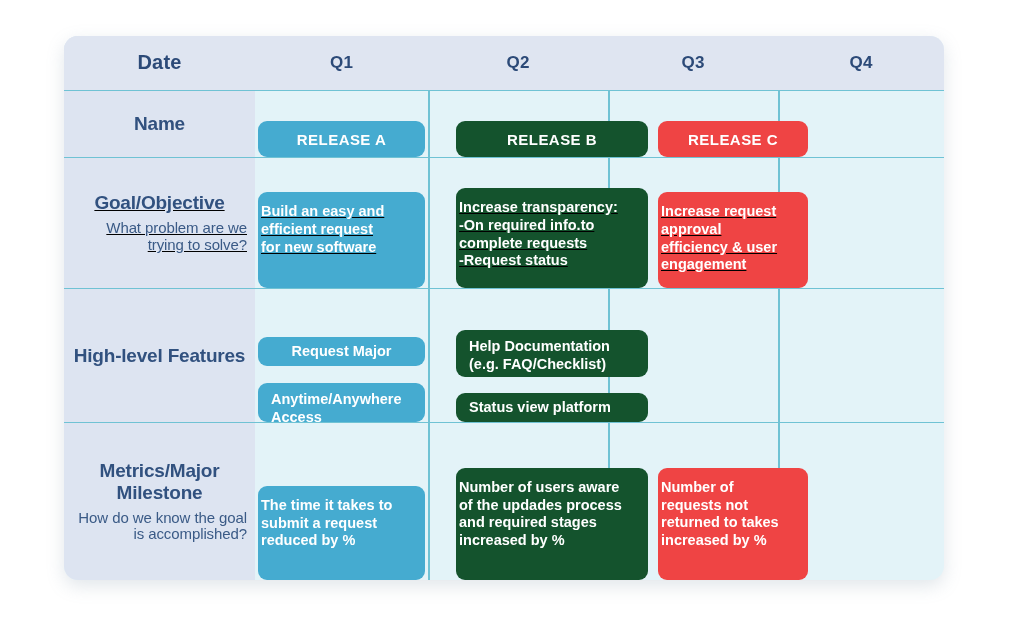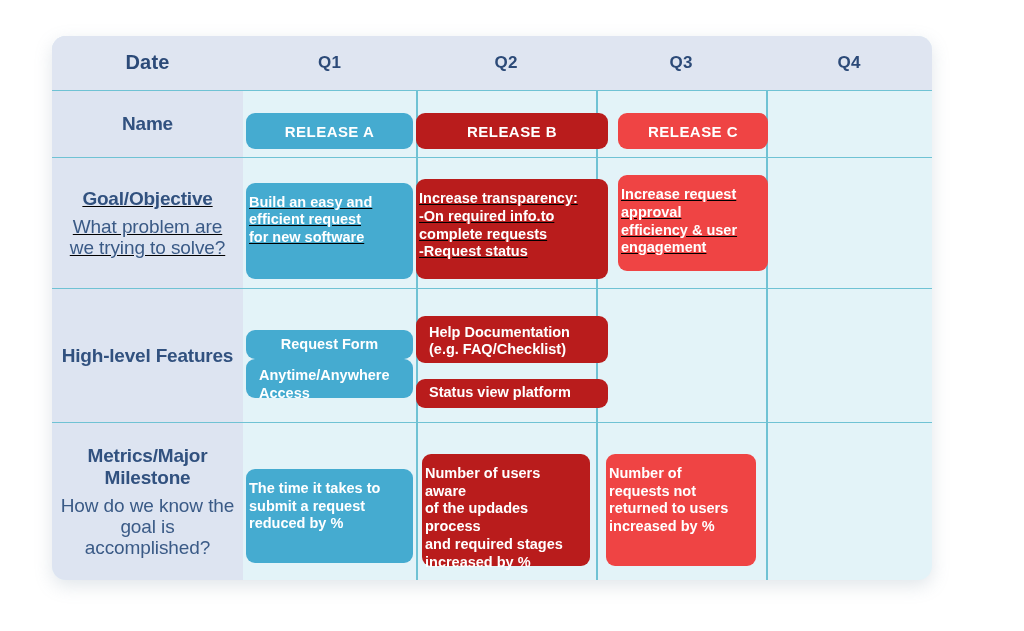--- a/index.html
+++ b/index.html
@@ -15,21 +15,21 @@
   #canvas {
     position: relative;
     width: 1024px;
     height: 631px;
     background: #ffffff;
   }
 
   
   #roadmap-table {
     position: absolute;
-    left: 52px;
+    left: 64px;
     top: 36px;
     width: 880px;
     height: 544px;
     border-radius: 14px;
     background: #e3f3f8;
     box-shadow: 0 6px 18px rgba(120,140,160,0.22);
     overflow: hidden;
     display: flex;
     flex-direction: column;
   }
@@ -93,39 +93,40 @@
   }
   .label-title {
     color: #31517f;
     font-weight: bold;
     font-size: 19px;
     line-height: 1.15;
     letter-spacing: -0.2px;
   }
   .label-sub {
     color: #3a5a86;
-    font-size: 19px;
+    font-size: 15px;
     line-height: 1.12;
     margin-top: 6px;
     letter-spacing: -0.1px;
+    text-align: right;
   }
   #header-date-label {
     color: #2c4a78;
     font-weight: bold;
     font-size: 20px;
     letter-spacing: 0.2px;
   }
 
   
   .q-cell {
     position: relative;
     display: flex;
     flex-direction: column;
     align-items: center;
-    justify-content: center;
+    justify-content: flex-end;
     box-sizing: border-box;
     z-index: 3;
   }
   .q-cell.q1 { flex: 0 0 173px; }
   .q-cell.q2 { flex: 0 0 180px; }
   .q-cell.q3 { flex: 0 0 170px; }
   .q-cell.q4 { flex: 0 0 166px; }
 
   .q-head-label {
     color: #2c4a78;
@@ -138,21 +139,21 @@
 
   
   .box {
     border-radius: 9px;
     color: #ffffff;
     font-weight: bold;
     box-sizing: border-box;
     white-space: pre-line;
   }
   .box.teal  { background: #45abd0; }
-  .box.navy  { background: #b91c1c; }
+  .box.navy  { background: #14532d; margin-left: 28px; }
   .box.dteal { background: #ef4444; }
 
   .box.release {
     width: 167px;
     height: 36px;
     display: flex;
     align-items: center;
     justify-content: center;
     font-size: 15px;
     letter-spacing: 0.45px;
@@ -174,28 +175,28 @@
   #goal-q3-box { width: 150px; height: 96px; }
 
   
   .box.feature {
     padding: 8px 13px;
     font-size: 14.5px;
     line-height: 1.2;
     text-align: left;
   }
   #feat-q1-a { width: 167px; height: 29px; margin-top: 17px; display:flex; align-items:center; justify-content:center; padding: 0 10px; }
-  #feat-q1-b { width: 167px; height: 39px; }
+  #feat-q1-b { width: 167px; height: 39px; margin-top: 17px; }
   #feat-q2-a { width: 192px; height: 47px; margin-top: 12px; }
   #feat-q2-b { width: 192px; height: 29px; margin-top: 16px; display:flex; align-items:center; padding: 0 13px; }
   #feat-q3-a { width: 150px; height: 62px; margin-top: 39px; }
 
   
   #metric-q1-box { width: 167px; height: 94px; margin-top: 29px; }
-  #metric-q2-box { width: 168px; height: 112px; margin-top: 17px; }
+  #metric-q2-box { width: 192px; height: 112px; margin-top: 17px; }
   #metric-q3-box { width: 150px; height: 112px; margin-top: 17px; }
 </style>
 </head>
 <body>
 
 <div id="canvas">
   <div id="roadmap-table">
 
     <div id="label-column-tint"></div>
     <div class="col-divider" id="col-divider-1"></div>
@@ -262,21 +263,21 @@
       </div>
       <div class="q-cell q4"></div>
     </div>
 
     <div class="row" id="row-features">
       <div class="label-cell">
         <span class="label-title">High-level
 Features</span>
       </div>
       <div class="q-cell q1">
-        <div class="box feature teal" id="feat-q1-a">Request Form</div>
+        <div class="box feature teal" id="feat-q1-a">Request Major</div>
         <div class="box feature teal" id="feat-q1-b">Anytime/Anywhere
 Access</div>
       </div>
       <div class="q-cell q2">
         <div class="box feature navy" id="feat-q2-a">Help Documentation
 (e.g. FAQ/Checklist)</div>
         <div class="box feature navy" id="feat-q2-b">Status view platform</div>
       </div>
       <div class="q-cell q4"></div>
     </div>
@@ -296,20 +297,20 @@
       </div>
       <div class="q-cell q2">
         <div class="box para navy" id="metric-q2-box">Number of users aware
 of the updades process
 and required stages
 increased by %</div>
       </div>
       <div class="q-cell q3">
         <div class="box para dteal" id="metric-q3-box">Number of
 requests not
-returned to users
+returned to takes
 increased by %</div>
       </div>
       <div class="q-cell q4"></div>
     </div>
 
   </div>
 </div>
 
 </body></html>

